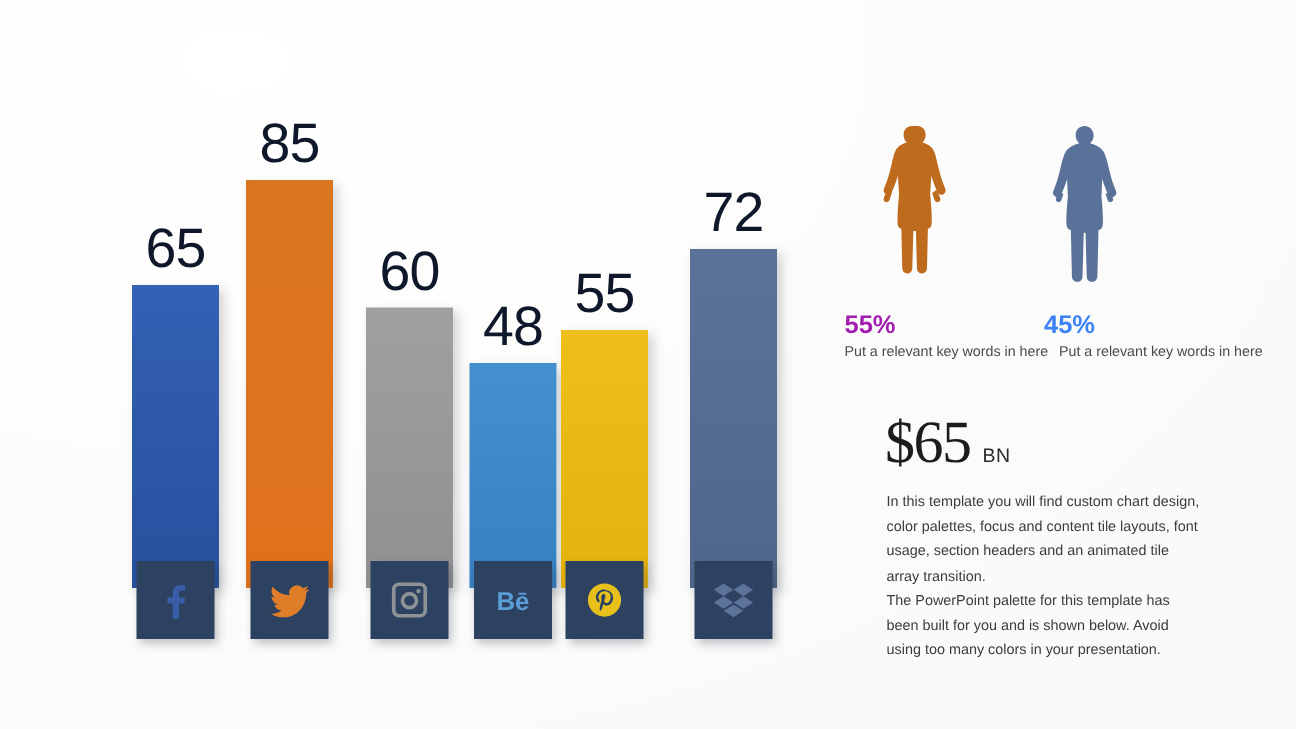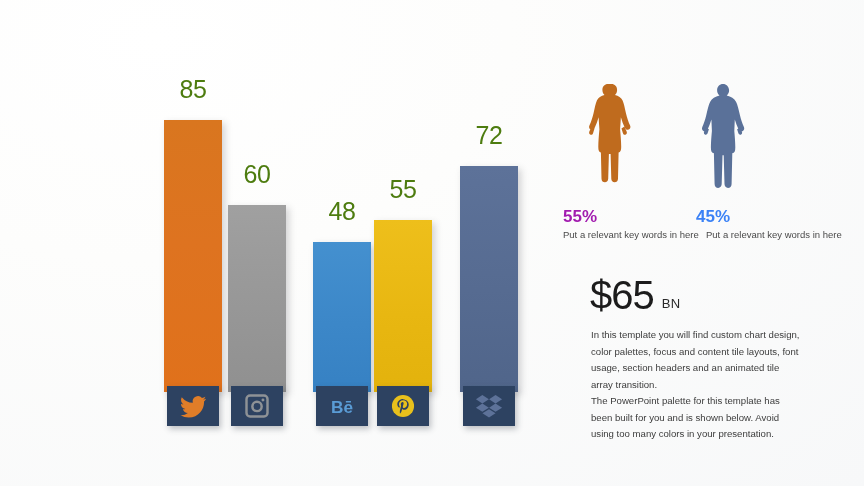--- a/index.html
+++ b/index.html
@@ -15,69 +15,78 @@
 
   
   .chart { position:absolute; left:0; top:0; width:545px; height:486px; }
   .bar-group { position:absolute; bottom:94px; }
   .bar {
     position:absolute; bottom:0; width:100%;
     box-shadow: 3px 3px 7px rgba(60,60,70,.22);
   }
   .bar-value {
     position:absolute; left:50%; transform:translateX(-50%);
-    font-size:25px; color:#4d7c0f; font-weight:400;
+    font-size:37px; color:#0f172a; font-weight:400;
     letter-spacing:-0.5px; white-space:nowrap; line-height:1;
   }
   .icon-tile {
     position:absolute; bottom:-34px; left:50%;
     transform:translateX(-50%);
-    width:52px; height:40px;
+    width:52px; height:52px;
     background:#2d4261;
     box-shadow: 2px 3px 6px rgba(50,55,70,.30);
     display:flex; align-items:center; justify-content:center;
   }
   .icon-tile svg { display:block; }
 
   
   .people { position:absolute; left:560px; top:82px; width:300px; height:170px; }
   .person { position:absolute; top:0; }
   .person svg { display:block; }
   .pct { position:absolute; font-size:17px; font-weight:700; line-height:1; }
   .pct-cap { position:absolute; font-size:9.5px; color:#4a4a4a; line-height:1.2; white-space:nowrap; }
 
   .bignum { position:absolute; left:590px; top:276px; display:flex; align-items:flex-end; }
-  .bignum .amount { font-size:40px; color:#1c1c1c; line-height:0.95; letter-spacing:-1px; }
+  .bignum .amount { font-size:40px; color:#1c1c1c; line-height:0.95; letter-spacing:-1px;font-family:Liberation Serif, serif; }
   .bignum .unit { font-size:13px; color:#2a2a2a; margin-left:8px; margin-bottom:3px; letter-spacing:0.3px; }
 
   .body-copy {
     position:absolute; left:591px; top:327px; width:212px;
     font-size:9.6px; line-height:1.72; color:#3c3c3c;
   }
   .body-copy p { margin:0; }
 </style>
 </head>
 <body>
 
 <div id="slide">
 
   <div class="chart">
 
+    <div class="bar-group" style="left:88px; width:58px; height:202px;">
+      <div class="bar-value" style="top:-43px;">65</div>
+      <div class="bar" style="height:202px; background:linear-gradient(180deg,#3461b4 0%,#2d57a8 55%,#27509d 100%);"></div>
+      <div class="icon-tile">
+        <svg width="30" height="30" viewBox="0 0 24 24" aria-hidden="true">
+          <path fill="#3b5ca8" d="M13.9 22v-8.2h2.8l.42-3.2h-3.22V8.5c0-.93.26-1.56 1.6-1.56h1.72V4.1A23 23 0 0 0 14.7 4c-2.48 0-4.18 1.51-4.18 4.3v2.3H7.7v3.2h2.82V22h3.38z"></path>
+        </svg>
+      </div>
+    </div>
 
     <div class="bar-group" style="left:164px; width:58px; height:272px;">
       <div class="bar-value" style="top:-43px;">85</div>
       <div class="bar" style="height:272px; background:linear-gradient(180deg,#d9761f 0%,#de7320 45%,#e0711b 100%);"></div>
       <div class="icon-tile">
         <svg width="30" height="30" viewBox="0 0 24 24" aria-hidden="true">
           <path fill="#e07d28" d="M22.5 6.2c-.77.34-1.6.57-2.47.68a4.3 4.3 0 0 0 1.89-2.38 8.6 8.6 0 0 1-2.73 1.04 4.3 4.3 0 0 0-7.33 3.92A12.2 12.2 0 0 1 3 4.98a4.3 4.3 0 0 0 1.33 5.74c-.7-.02-1.36-.21-1.94-.53v.05a4.3 4.3 0 0 0 3.45 4.21c-.64.18-1.32.2-1.96.08a4.3 4.3 0 0 0 4.02 2.98A8.63 8.63 0 0 1 2 19.3a12.17 12.17 0 0 0 6.6 1.93c7.9 0 12.24-6.55 12.24-12.23l-.01-.56A8.7 8.7 0 0 0 22.5 6.2z"></path>
         </svg>
       </div>
     </div>
 
-    <div class="bar-group" style="left:228px; width:58px; height:187px;">
+    <div class="bar-group" style="left:244px; width:58px; height:187px;">
       <div class="bar-value" style="top:-43px;">60</div>
       <div class="bar" style="height:187px; background:linear-gradient(180deg,#a0a0a0 0%,#979797 55%,#909090 100%);"></div>
       <div class="icon-tile">
         <svg width="28" height="28" viewBox="0 0 24 24" aria-hidden="true">
           <rect x="3" y="3" width="18" height="18" rx="3" fill="none" stroke="#8e9296" stroke-width="2.1"></rect>
           <circle cx="12" cy="12.4" r="4" fill="none" stroke="#8e9296" stroke-width="2.1"></circle>
           <circle cx="17.1" cy="6.9" r="1.25" fill="#8e9296"></circle>
         </svg>
       </div>
     </div>

